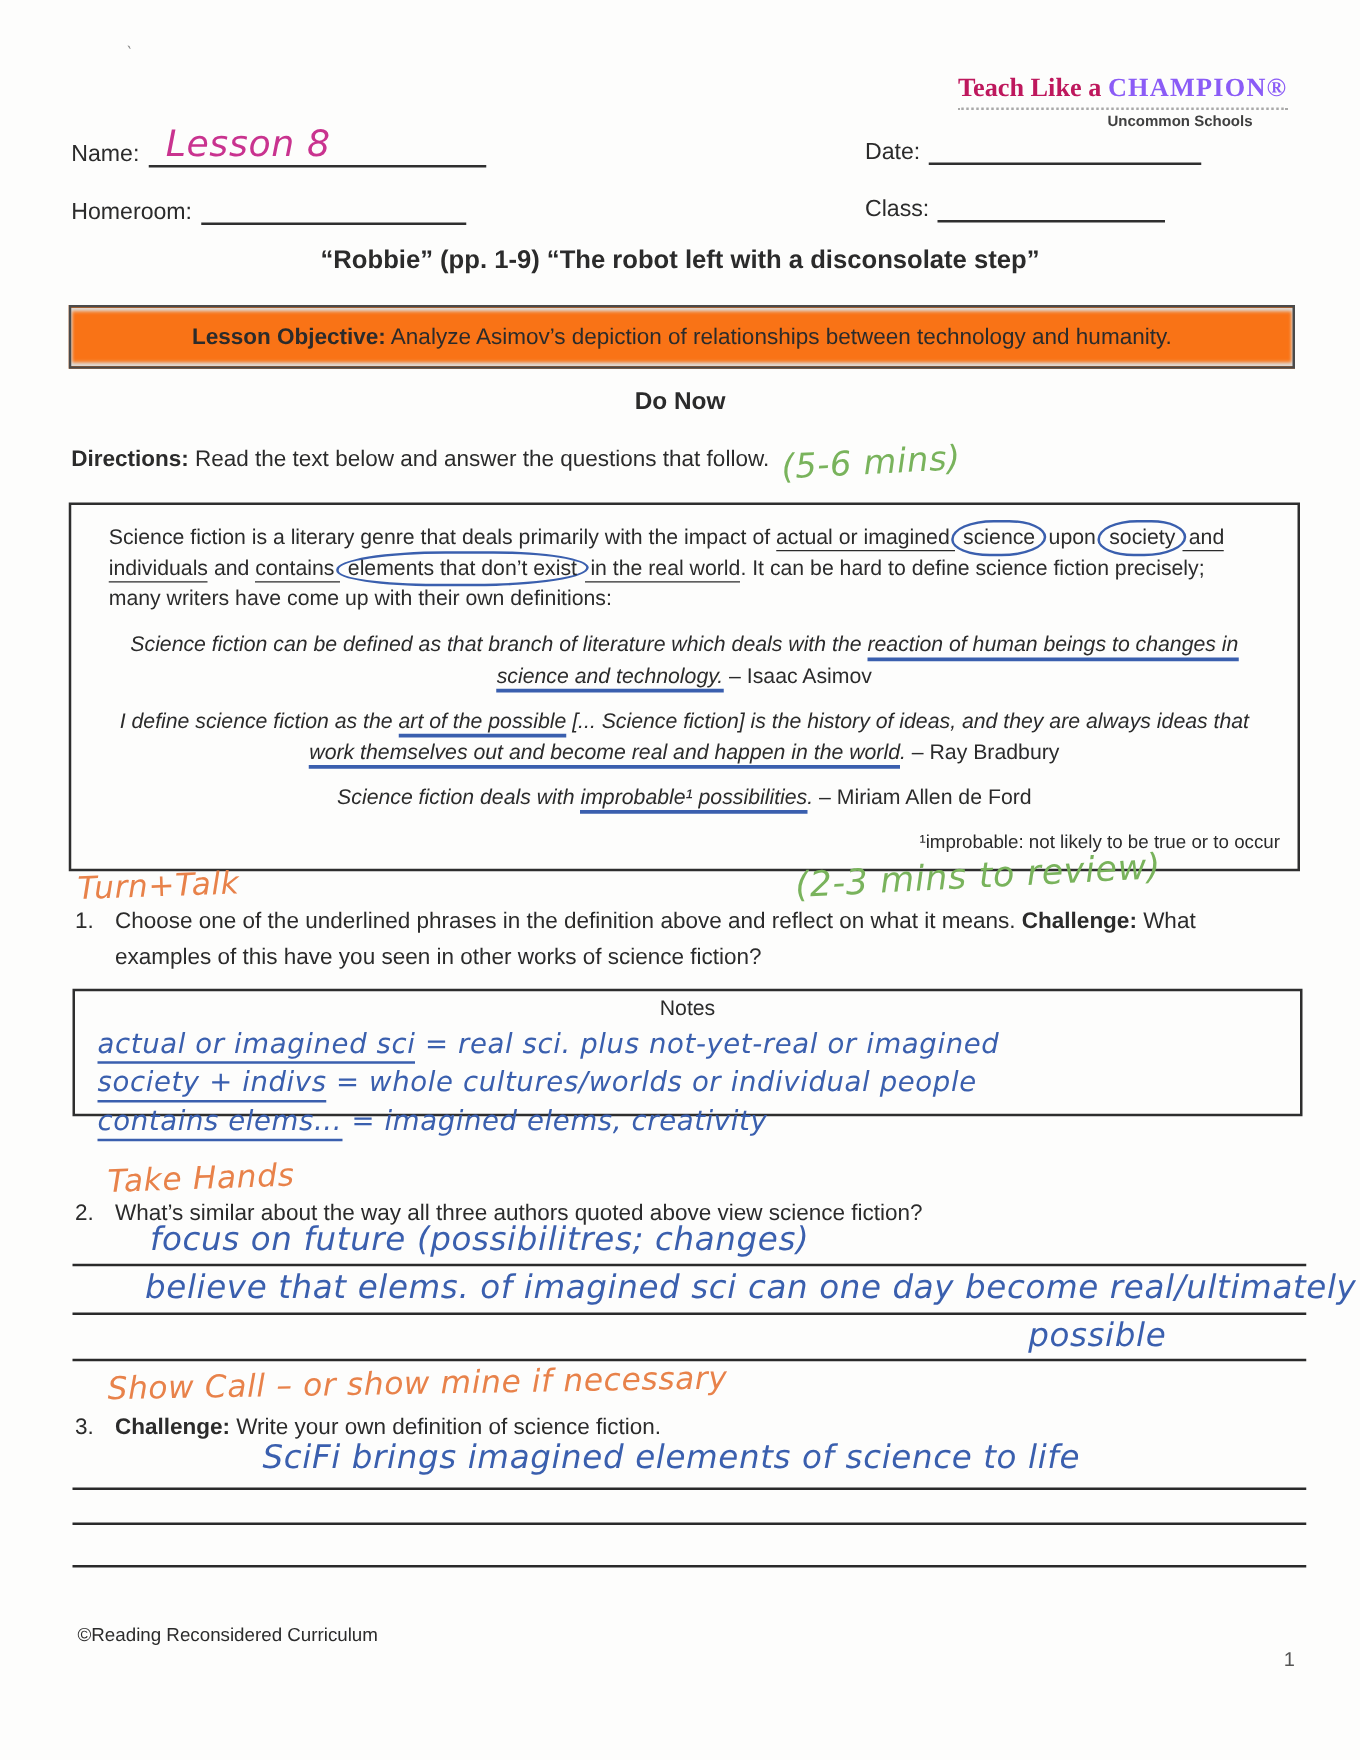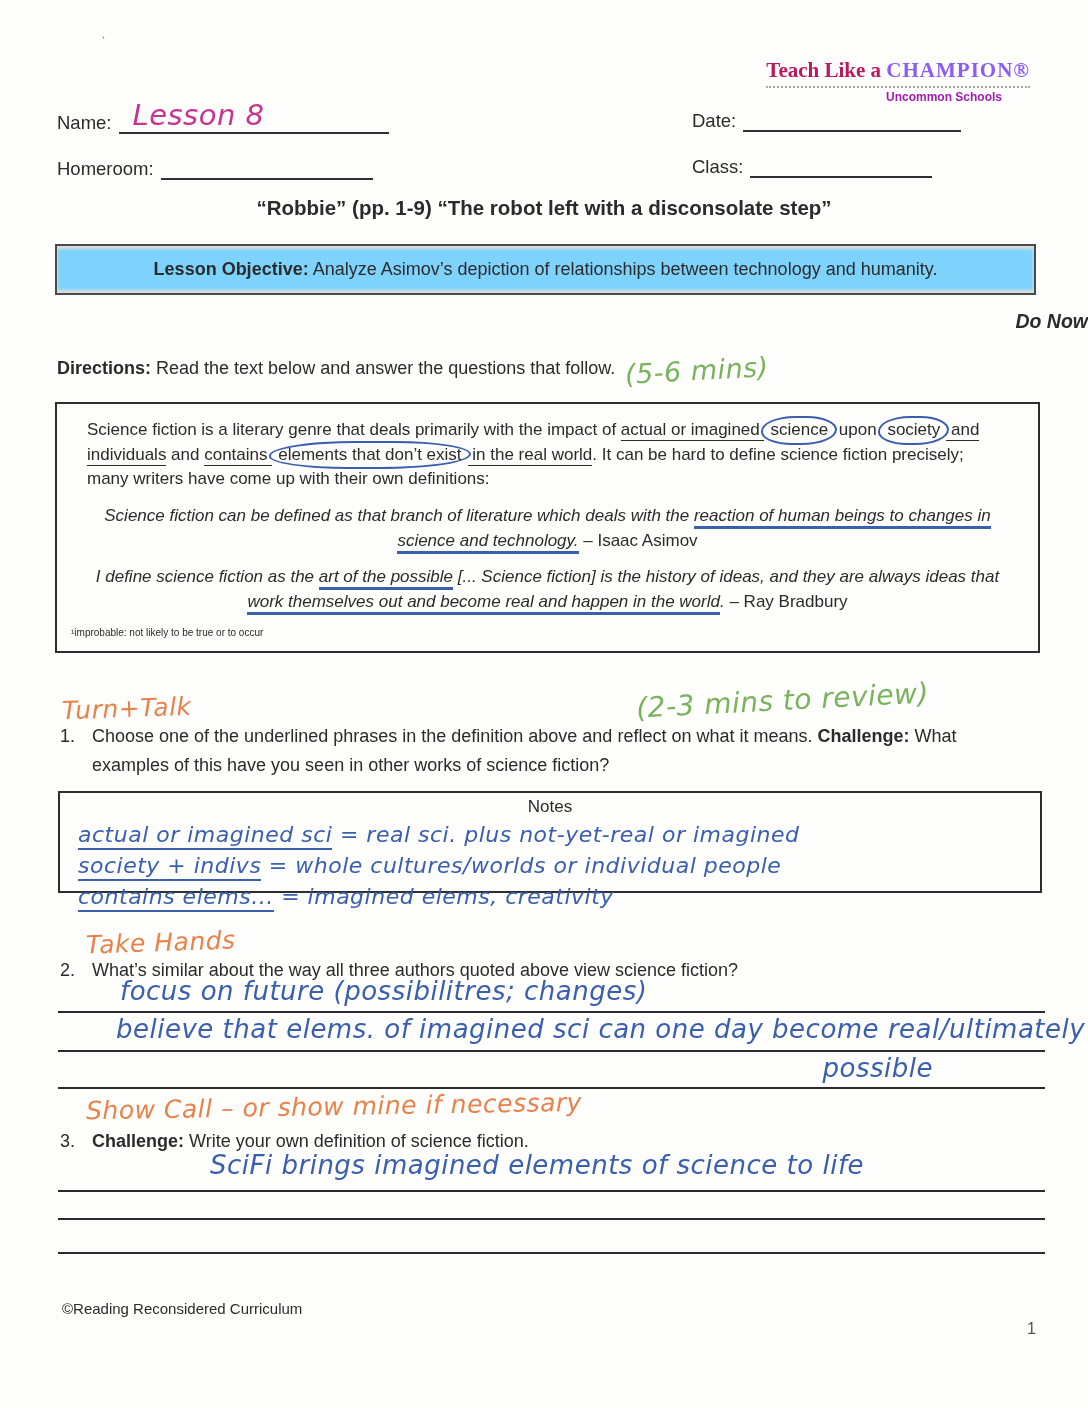--- a/index.html
+++ b/index.html
@@ -17,46 +17,46 @@
     font-family:"Liberation Sans",sans-serif;overflow:hidden;
   }
   .stray{position:absolute;top:34px;left:100px;color:#888;font-size:14px;transform:rotate(15deg);}
 
   
   .logo{position:absolute;top:58px;right:58px;text-align:right;}
   .logo-line1{font-family:"Liberation Serif",serif;font-size:21px;font-weight:bold;
     border-bottom:2px dotted #a9a9a9;padding-bottom:3px;}
   .brand-dark{color:#be185d;}
   .brand-light{color:#8b5cf6;letter-spacing:1px;}
-  .logo-line2{font-size:12px;color:#a21caf;margin-top:2px;padding-right:28px;font-weight:bold;}
+  .logo-line2{font-size:12px;color:#404040;margin-top:2px;padding-right:28px;font-weight:bold;}
 
   
   .field{position:absolute;font-size:18.5px;white-space:nowrap;}
   .f-name{top:112px;left:57px;}
   .f-date{top:110px;left:692px;text-align:center;}
   .f-homeroom{top:158px;left:57px;}
   .f-class{top:156px;left:692px;}
   .field-line{display:inline-block;position:relative;border-bottom:2px solid #2f2f2f;
     height:22px;vertical-align:bottom;margin-left:7px;}
   .w-name{width:270px;}
   .w-date{width:218px;}
   .w-homeroom{width:212px;}
   .w-class{width:182px;}
   .name-value{position:absolute;left:14px;bottom:0px;font-size:29px;white-space:nowrap;}
 
   .title{position:absolute;top:196px;left:0;width:100%;text-align:center;
     font-size:20.5px;font-weight:bold;}
 
   .objective{position:absolute;top:244px;left:55px;right:52px;
-    border:2px solid #4a4a4a;background:#7dd3fc;
+    border:2px solid #4a4a4a;background:#f97316;
     padding:13px 8px;text-align:center;font-size:18px;
     box-shadow:inset 0 3px 3px #dddddb, inset 0 -3px 3px #dddddb;}
 
-  .donow{position:absolute;top:310px;left:0;width:100%;text-align:right;
-    font-weight:bold;font-size:19.5px;font-style:italic;}
+  .donow{position:absolute;top:310px;left:0;width:100%;text-align:center;
+    font-weight:bold;font-size:19.5px;}
 
   .directions{position:absolute;top:355px;left:57px;font-size:18px;}
 
   
   .hw{font-style:italic;letter-spacing:0.5px;font-family:"DejaVu Sans",sans-serif;}
   .hw-blue{color:var(--blue-ink);}
   .hw-orange{color:var(--orange-ink);}
   .hw-green{color:var(--green-ink);}
   .hw-pink{color:var(--pink-ink);}
   .timing{font-size:27px;margin-left:10px;display:inline-block;transform:rotate(-3deg);vertical-align:-6px;}
@@ -64,21 +64,21 @@
   
   .defbox{position:absolute;top:402px;left:55px;right:48px;
     border:2px solid #2e2e2e;padding:6px 14px 10px;font-size:17px;line-height:1.45;}
   .defbox p{margin:8px 16px;}
   .u{border-bottom:1.5px solid #2b2b2b;padding-bottom:1px;}
   .circled{display:inline-block;border:2.5px solid var(--blue-ink);
     border-radius:55% 48% 58% 50% / 65% 58% 66% 55%;padding:0 7px;margin:-2px -3px;}
   .quote{font-style:italic;text-align:center;margin:12px 24px !important;}
   .attr{font-style:normal;}
   .bu{border-bottom:3px solid var(--blue-ink);padding-bottom:1px;}
-  .footnote{text-align:left;font-size:10px;margin-top:8px;}
+  .footnote{text-align:right;font-size:15px;margin-top:8px;}
 
   
   .anno{position:absolute;white-space:nowrap;}
   .turn-talk{top:694px;left:62px;font-size:25px;transform:rotate(-2deg);}
   .review{top:684px;left:636px;font-size:28px;transform:rotate(-3deg);}
   .take-hands{top:928px;left:86px;font-size:25px;transform:rotate(-2deg);}
   .show-call{top:1092px;left:86px;font-size:25px;transform:rotate(-1deg);}
 
   
   .question{position:absolute;left:60px;right:55px;font-size:18px;line-height:1.6;display:flex;}
@@ -146,20 +146,21 @@
     <span class="bold">Directions:</span><span> Read the text below and answer the questions that follow.</span><span class="hw hw-green timing">(5-6 mins)</span>
   </div>
 
   <div class="defbox">
     <p><span>Science fiction is a literary genre that deals primarily with the impact of </span><span class="u">actual or imagined </span><span class="u circled">science</span><span> upon </span><span class="u circled">society</span><span class="u"> and individuals</span><span> and </span><span class="u">contains </span><span class="u circled">elements that don’t exist</span><span class="u"> in the real world</span><span>. It can be hard to define science fiction precisely; many writers have come up with their own definitions:</span></p>
 
     <p class="quote"><span>Science fiction can be defined as that branch of literature which deals with the </span><span class="bu">reaction of human beings to changes in science and technology.</span><span class="attr"> – Isaac Asimov</span></p>
 
     <p class="quote"><span>I define science fiction as the </span><span class="bu">art of the possible</span><span> [... Science fiction] is the history of ideas, and they are always ideas that </span><span class="bu">work themselves out and become real and happen in the world</span><span>.</span><span class="attr"> – Ray Bradbury</span></p>
 
+    <p class="quote"><span>Science fiction deals with </span><span class="bu">improbable¹ possibilities</span><span>. </span><span class="attr">– Miriam Allen de Ford</span></p>
 
     <div class="footnote">¹improbable: not likely to be true or to occur</div>
   </div>
 
   <div class="anno turn-talk hw hw-orange">Turn+Talk</div>
   <div class="anno review hw hw-green">(2-3 mins to review)</div>
 
   <div class="question q1">
     <span class="qnum">1.</span>
     <span class="qtext"><span>Choose one of the underlined phrases in the definition above and reflect on what it means. </span><span class="bold">Challenge:</span><span> What examples of this have you seen in other works of science fiction?</span></span>

